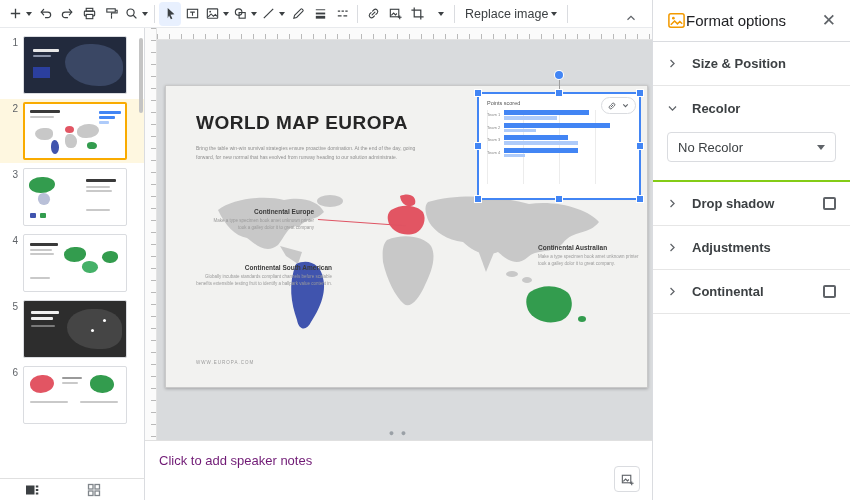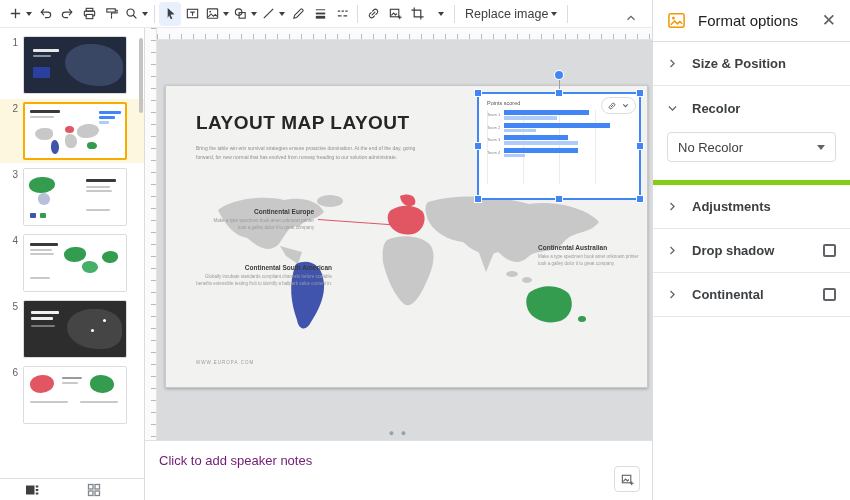--- a/index.html
+++ b/index.html
@@ -104,27 +104,27 @@
   
   .viewbar { position:absolute; left:0; bottom:0; width:145px; height:22px; background:#fff;
              border-top:1px solid #e0e0e0; border-right:1px solid #dadce0; display:flex; align-items:center;
              padding-left:24px; gap:46px; z-index:5; }
   .view-btn { cursor:pointer; display:flex; align-items:center; }
 
   
   .panel { position:absolute; right:0; top:0; width:198px; height:500px; background:#fff;
            border-left:1px solid #dadce0; z-index:7; }
   .panel-header { height:42px; display:flex; align-items:center; padding:0 14px; border-bottom:1px solid #dadce0; }
-  .panel-title { font-size:15px; color:#202124; margin-left:12px; }
+  .panel-title { font-size:15px; color:#202124; }
   .panel-close { margin-left:auto; font-size:17px; color:#5f6368; cursor:pointer; line-height:1; }
   .sect { height:44px; display:flex; align-items:center; padding:0 14px; border-bottom:1px solid #e6e6e6;
           font-size:13px; font-weight:bold; color:#3c4043; cursor:pointer; }
   .sect .chev { margin-right:14px; display:flex; }
   .sect.noborder { border-bottom:none; }
-  .sect-body { padding:2px 14px 18px 14px; border-bottom:5px solid #84cc16; }
+  .sect-body { padding:2px 14px 18px 14px; border-bottom:2px solid #84cc16; }
   .dropdown { height:30px; border:1px solid #dadce0; border-radius:4px; display:flex; align-items:center;
               padding:0 10px; font-size:13px; color:#3c4043; cursor:pointer; background:#fff; }
   .dd-caret { margin-left:auto; width:0; height:0; border-left:4px solid transparent;
               border-right:4px solid transparent; border-top:5px solid #5f6368; }
   .checkbox { margin-left:auto; width:13px; height:13px; border:2px solid #5f6368; border-radius:2px;
               cursor:pointer; flex:none; }
 </style>
 </head>
 <body>
 
@@ -339,21 +339,21 @@
     </div>
 
     <div class="fs-scroll"></div>
   </div>
 
   <div class="canvas">
     <div class="hruler"></div>
     <div class="vruler"></div>
 
     <div class="slide">
-      <div class="slide-title">LAYOUT MAP LAYOUT</div>
+      <div class="slide-title">WORLD MAP EUROPA</div>
       <div class="slide-intro">Bring the table win-win survival strategies ensure proactive domination. At the end of the day, going forward, for new normal that has evolved from runway heading to our solution administrate.</div>
 
       <svg class="map-svg" width="462" height="142" viewBox="0 0 462 142">
         <path d="M40,18 C55,6 88,3 106,8 C126,4 141,10 146,20 C138,29 127,26 121,35 C111,31 108,43 100,53 C88,63 77,52 69,46 C57,44 47,33 40,18 Z" fill="#c8c8c8"></path>
         <ellipse cx="152" cy="9" rx="13" ry="6" fill="#c8c8c8"></ellipse>
         <path d="M102,54 L124,60 L120,72 L108,64 Z" fill="#c8c8c8"></path>
         <path d="M118,72 C131,66 143,73 145,86 C149,101 141,118 133,130 C129,139 121,139 119,128 C113,111 110,92 118,72 Z" fill="#4054ae"></path>
         <path d="M222,4 C231,0 239,4 237,12 C231,17 223,13 222,4 Z" fill="#e25563"></path>
         <path d="M213,18 C224,11 239,13 245,20 C249,28 245,37 238,41 C227,45 216,41 211,32 C209,26 209,22 213,18 Z" fill="#e25563"></path>
         <path d="M209,48 C225,41 246,44 253,54 C259,65 253,81 247,93 C241,107 232,117 226,112 C217,104 209,88 205,70 C204,59 205,52 209,48 Z" fill="#c8c8c8"></path>
@@ -504,31 +504,31 @@
         <span class="dd-caret"></span>
       </div>
     </div>
 
     <div class="sect">
       <span class="chev">
         <svg width="11" height="11" viewBox="0 0 14 14" fill="none" stroke="#5f6368" stroke-width="1.6">
             <path d="M4.5 2.5L9 7l-4.5 4.5"></path>
           </svg>
       </span>
-      <span>Adjustments</span>
+      <span>Drop shadow</span>
+      <span class="checkbox"></span>
     </div>
 
     <div class="sect">
       <span class="chev">
         <svg width="11" height="11" viewBox="0 0 14 14" fill="none" stroke="#5f6368" stroke-width="1.6">
             <path d="M4.5 2.5L9 7l-4.5 4.5"></path>
           </svg>
       </span>
-      <span>Drop shadow</span>
-      <span class="checkbox"></span>
+      <span>Adjustments</span>
     </div>
 
     <div class="sect">
       <span class="chev">
         <svg width="11" height="11" viewBox="0 0 14 14" fill="none" stroke="#5f6368" stroke-width="1.6">
             <path d="M4.5 2.5L9 7l-4.5 4.5"></path>
           </svg>
       </span>
       <span>Continental</span>
       <span class="checkbox"></span>

